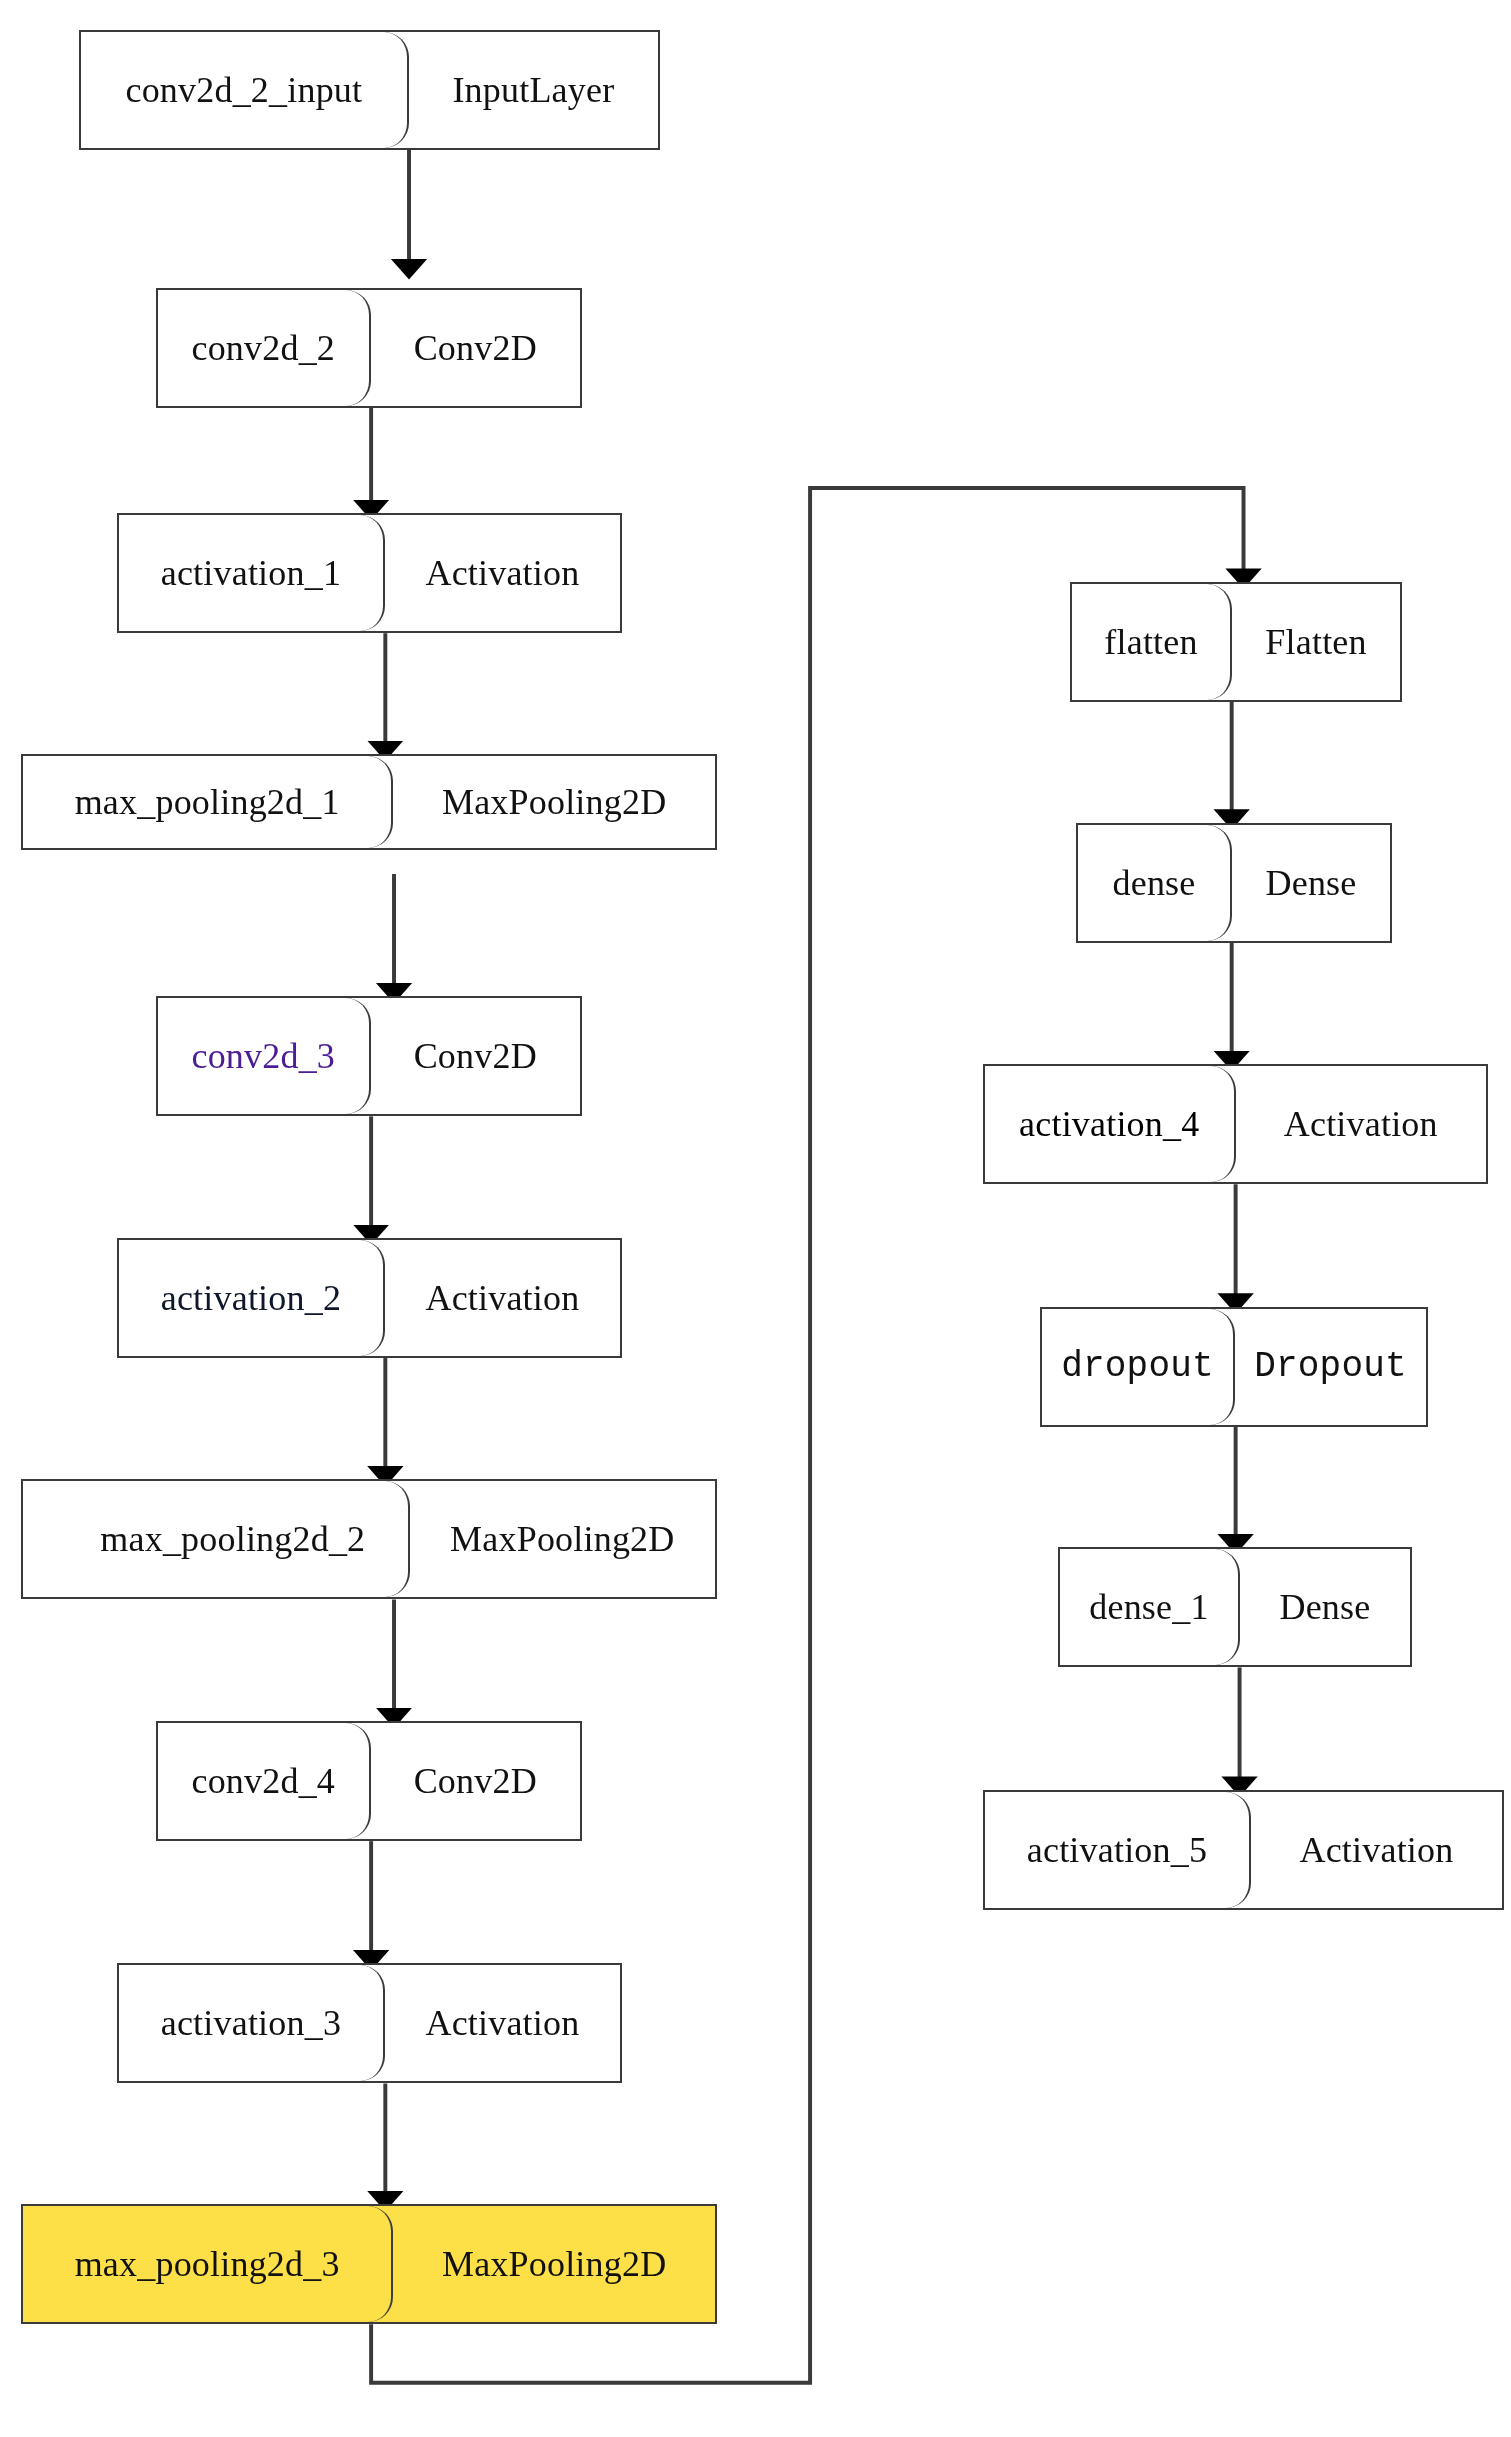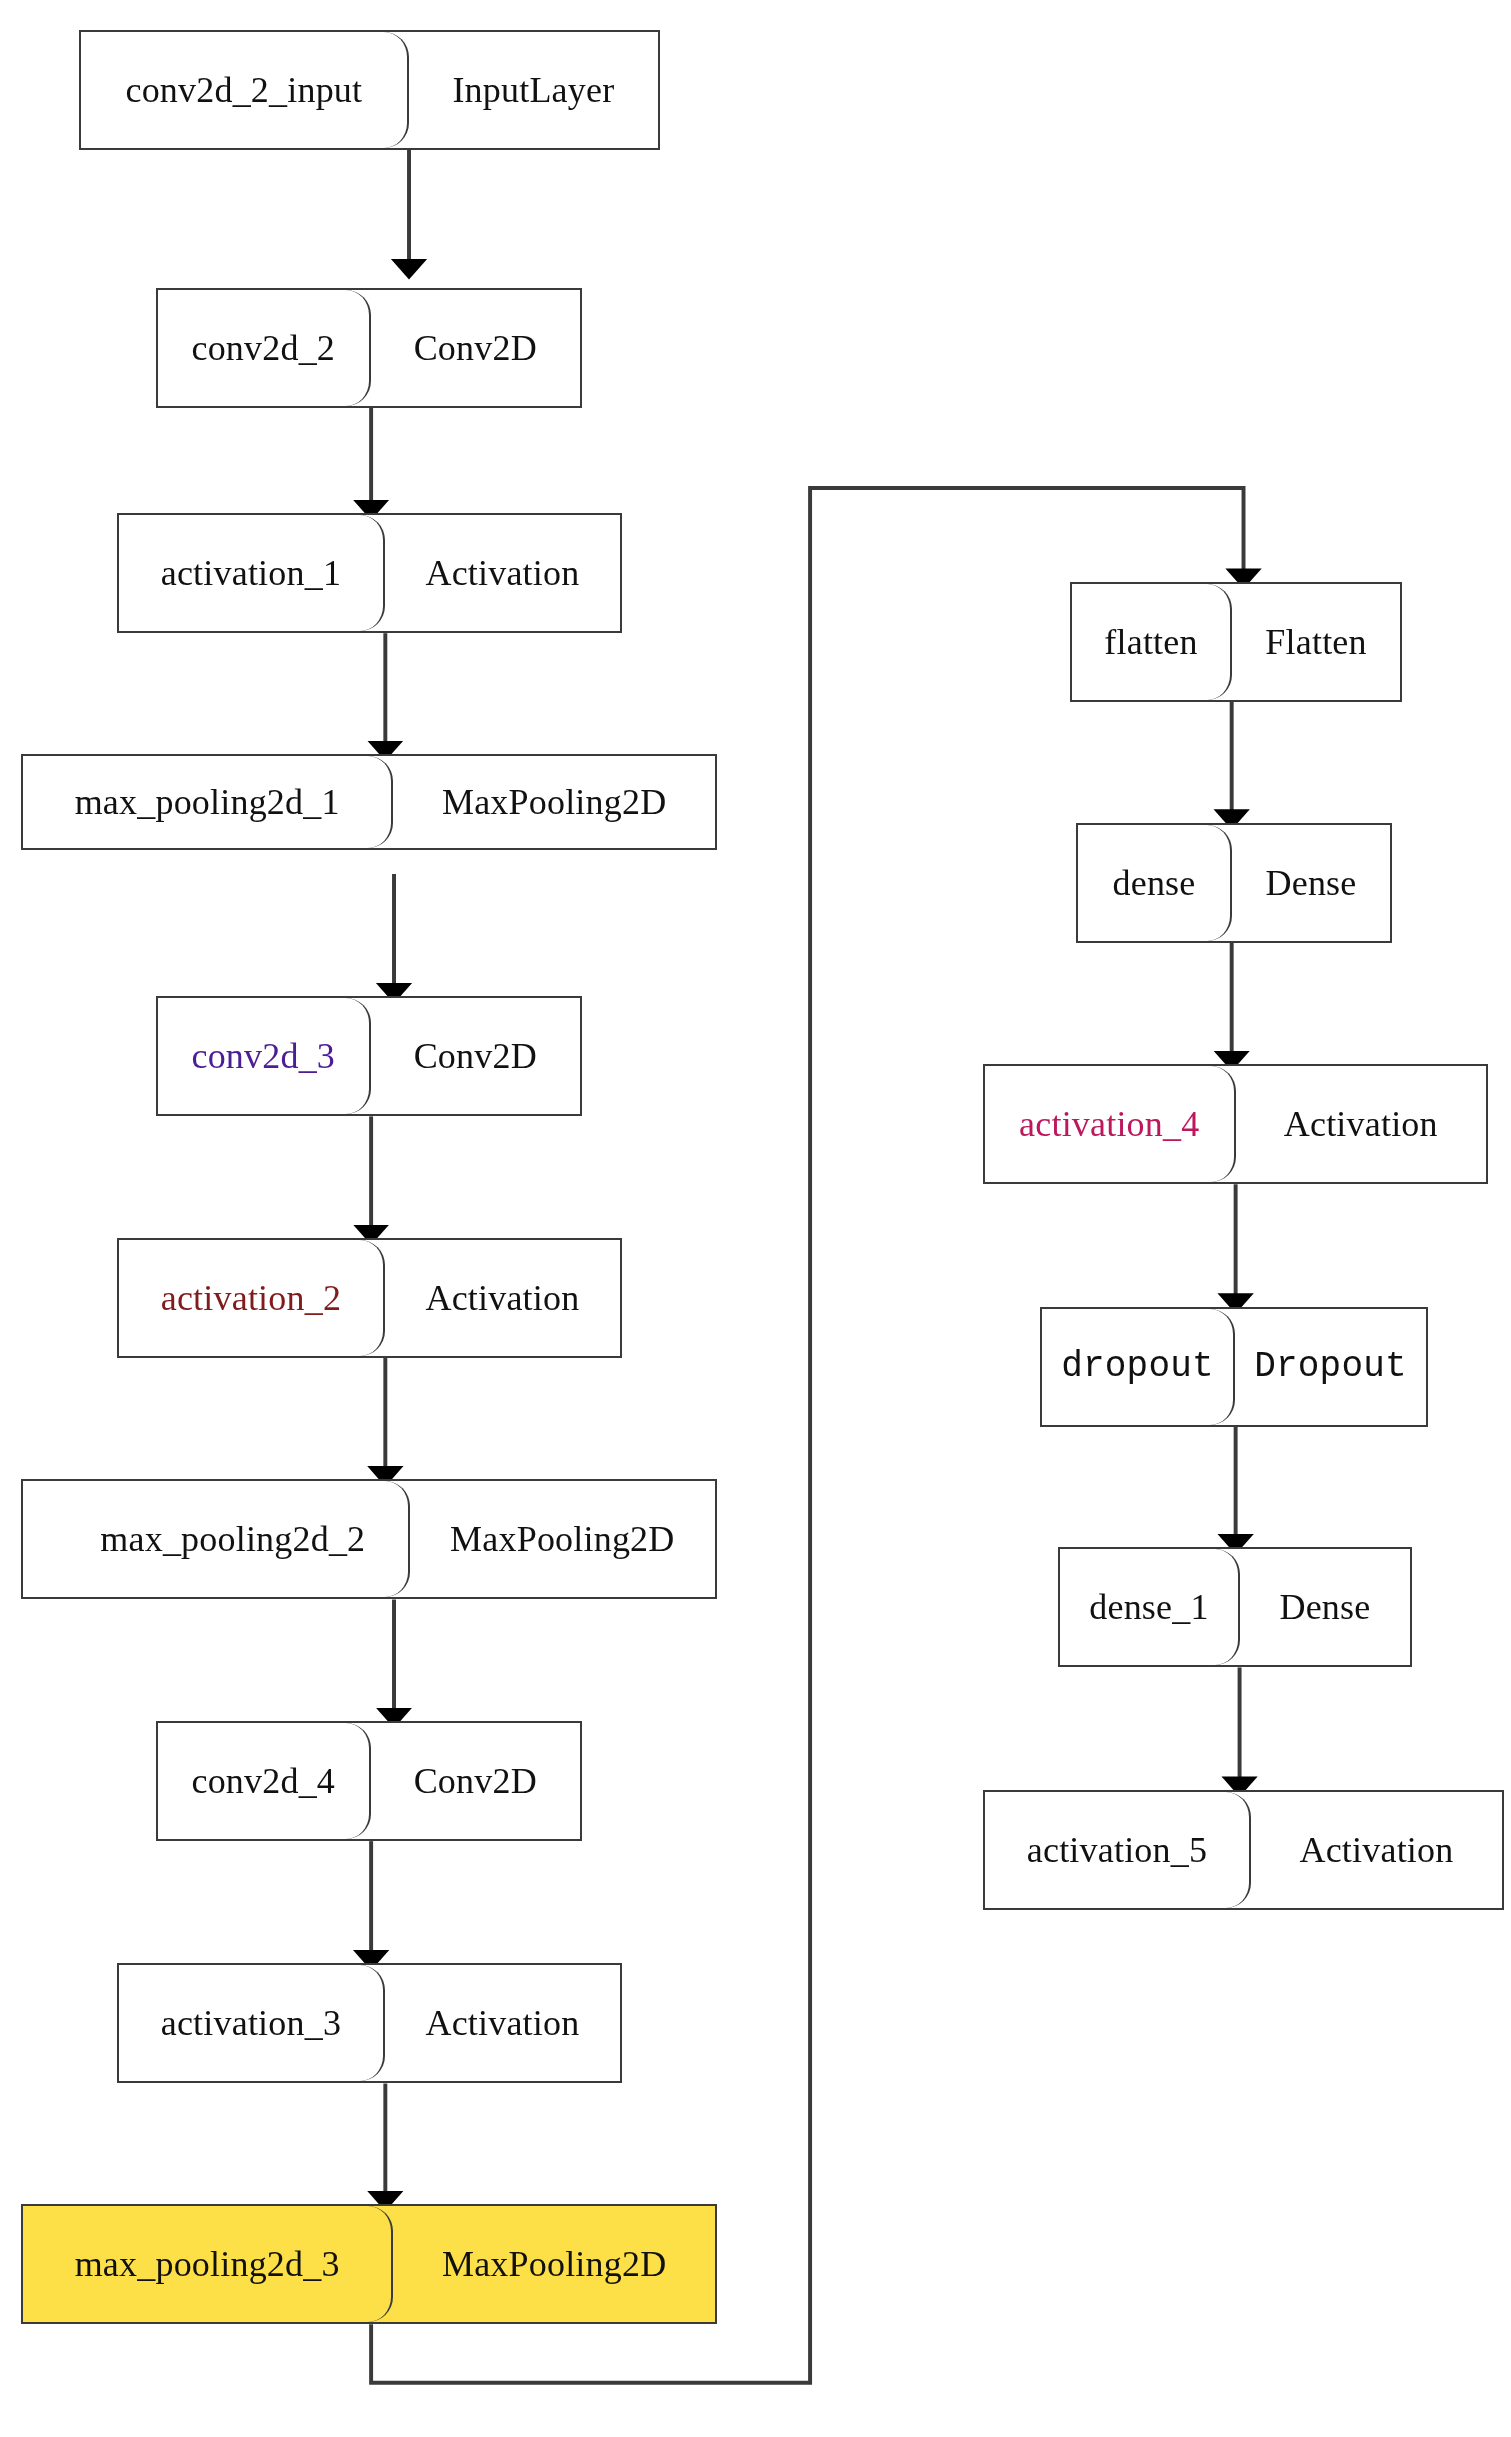--- a/index.html
+++ b/index.html
@@ -96,21 +96,21 @@
       </div>
       <div class="node" style="left: 21px; top: 754px; width: 696px; height: 96px; border-color: rgb(58, 58, 58); background: rgb(255, 255, 255);">
         <div class="node-cell left" style="width: 373px; border-right-color: rgb(58, 58, 58); color: rgb(17, 17, 17);">max_pooling2d_1</div>
         <div class="node-cell" style="width: 324px; color: rgb(17, 17, 17);">MaxPooling2D</div>
       </div>
       <div class="node" style="left: 156px; top: 996px; width: 426px; height: 120px; border-color: rgb(58, 58, 58); background: rgb(255, 255, 255);">
         <div class="node-cell left" style="width: 215px; border-right-color: rgb(58, 58, 58); color: #4c1d95;">conv2d_3</div>
         <div class="node-cell" style="width: 212px; color: rgb(17, 17, 17);">Conv2D</div>
       </div>
       <div class="node" style="left: 117px; top: 1238px; width: 505px; height: 120px; border-color: rgb(58, 58, 58); background: rgb(255, 255, 255);">
-        <div class="node-cell left" style="width: 268px; border-right-color: rgb(58, 58, 58); color: #7f1d1d;">activation_2</div>
+        <div class="node-cell left" style="width: 268px; border-right-color: rgb(58, 58, 58); color: #0f172a;">activation_2</div>
         <div class="node-cell" style="width: 237px; color: rgb(17, 17, 17);">Activation</div>
       </div>
       <div class="node" style="left: 21px; top: 1479px; width: 696px; height: 120px; border-color: rgb(58, 58, 58); background: rgb(255, 255, 255); padding-left: 35px;">
         <div class="node-cell left" style="width: 373px; border-right-color: rgb(58, 58, 58); color: rgb(17, 17, 17);">max_pooling2d_2</div>
         <div class="node-cell" style="width: 324px; color: rgb(17, 17, 17);">MaxPooling2D</div>
       </div>
       <div class="node" style="left: 156px; top: 1721px; width: 426px; height: 120px; border-color: rgb(58, 58, 58); background: rgb(255, 255, 255);">
         <div class="node-cell left" style="width: 215px; border-right-color: rgb(58, 58, 58); color: rgb(17, 17, 17);">conv2d_4</div>
         <div class="node-cell" style="width: 212px; color: rgb(17, 17, 17);">Conv2D</div>
       </div>
@@ -124,21 +124,21 @@
       </div>
       <div class="node" style="left: 1070px; top: 582px; width: 332px; height: 120px; border-color: rgb(58, 58, 58); background: rgb(255, 255, 255);">
         <div class="node-cell left" style="width: 162px; border-right-color: rgb(58, 58, 58); color: rgb(17, 17, 17);">flatten</div>
         <div class="node-cell" style="width: 170px; color: rgb(17, 17, 17);">Flatten</div>
       </div>
       <div class="node" style="left: 1076px; top: 823px; width: 316px; height: 120px; border-color: rgb(58, 58, 58); background: rgb(255, 255, 255);">
         <div class="node-cell left" style="width: 156px; border-right-color: rgb(58, 58, 58); color: rgb(17, 17, 17);">dense</div>
         <div class="node-cell" style="width: 160px; color: rgb(17, 17, 17);">Dense</div>
       </div>
       <div class="node" style="left: 983px; top: 1064px; width: 505px; height: 120px; border-color: rgb(58, 58, 58); background: rgb(255, 255, 255);">
-        <div class="node-cell left" style="width: 253px; border-right-color: rgb(58, 58, 58); color: #be185d;">activation_4</div>
+        <div class="node-cell left" style="width: 253px; border-right-color: rgb(58, 58, 58); color: #000000;">activation_4</div>
         <div class="node-cell" style="width: 253px; color: rgb(17, 17, 17);">Activation</div>
       </div>
       <div class="node" style="left: 1040px; top: 1307px; width: 388px; height: 120px; border-color: rgb(58, 58, 58); background: rgb(255, 255, 255); font-family: Liberation Mono, monospace;">
         <div class="node-cell left" style="width: 195px; border-right-color: rgb(58, 58, 58); color: rgb(17, 17, 17);">dropout</div>
         <div class="node-cell" style="width: 193px; color: rgb(17, 17, 17);">Dropout</div>
       </div>
       <div class="node" style="left: 1058px; top: 1547px; width: 354px; height: 120px; border-color: rgb(58, 58, 58); background: rgb(255, 255, 255);">
         <div class="node-cell left" style="width: 182px; border-right-color: rgb(58, 58, 58); color: rgb(17, 17, 17);">dense_1</div>
         <div class="node-cell" style="width: 172px; color: rgb(17, 17, 17);">Dense</div>
       </div>

